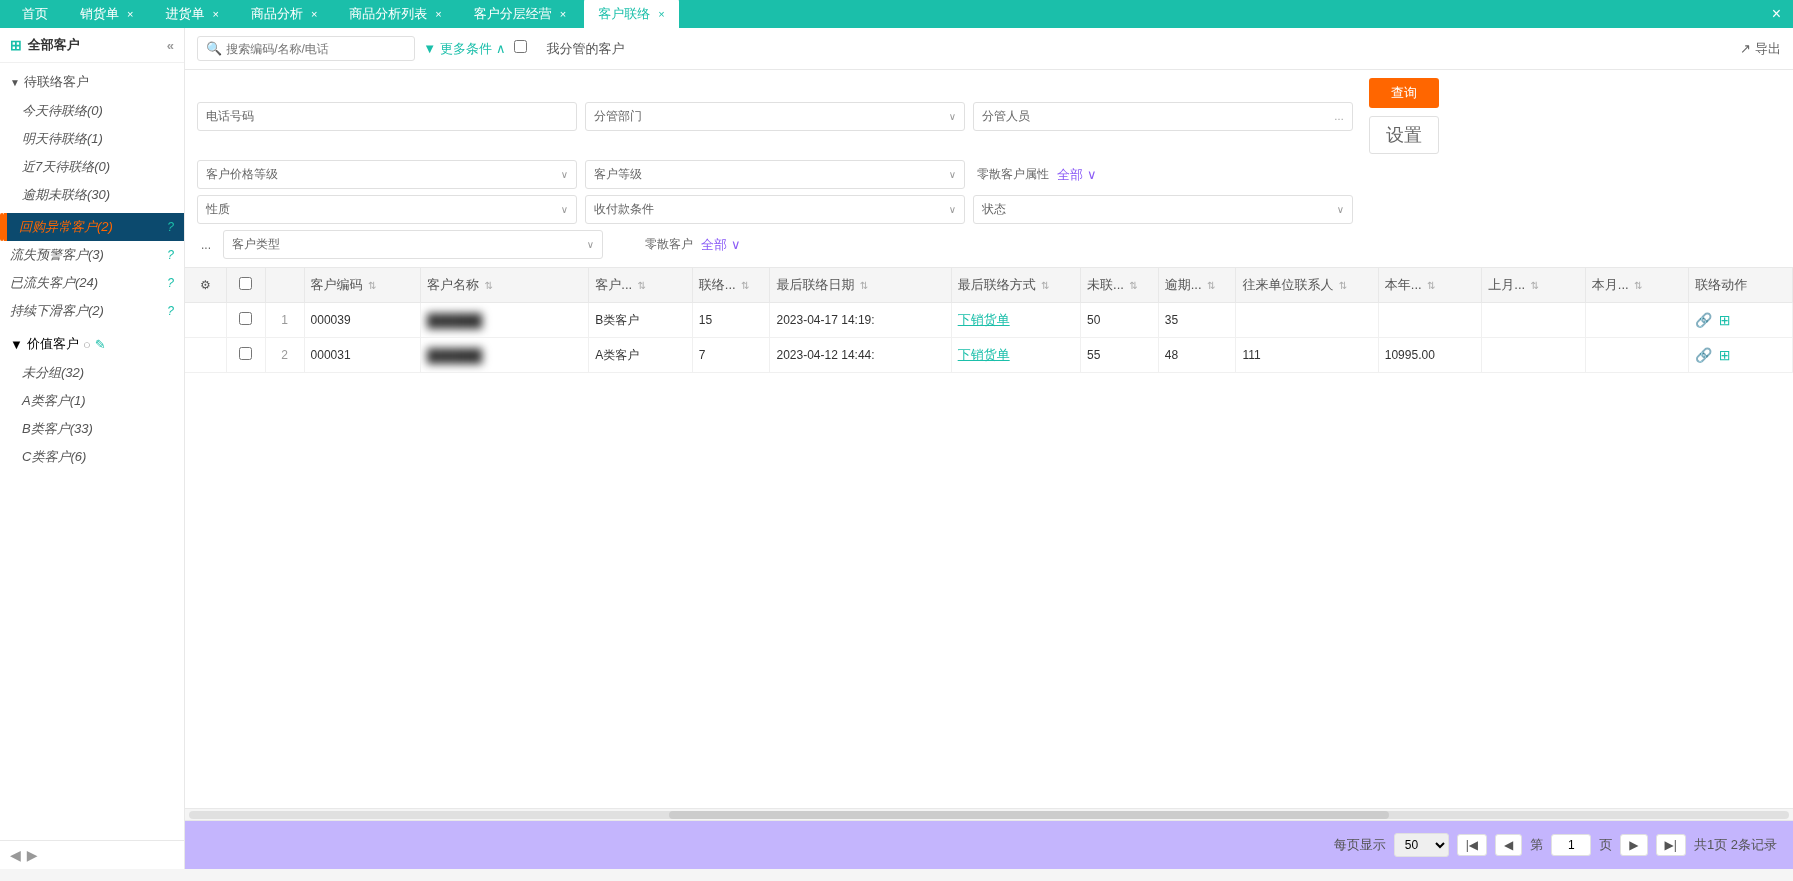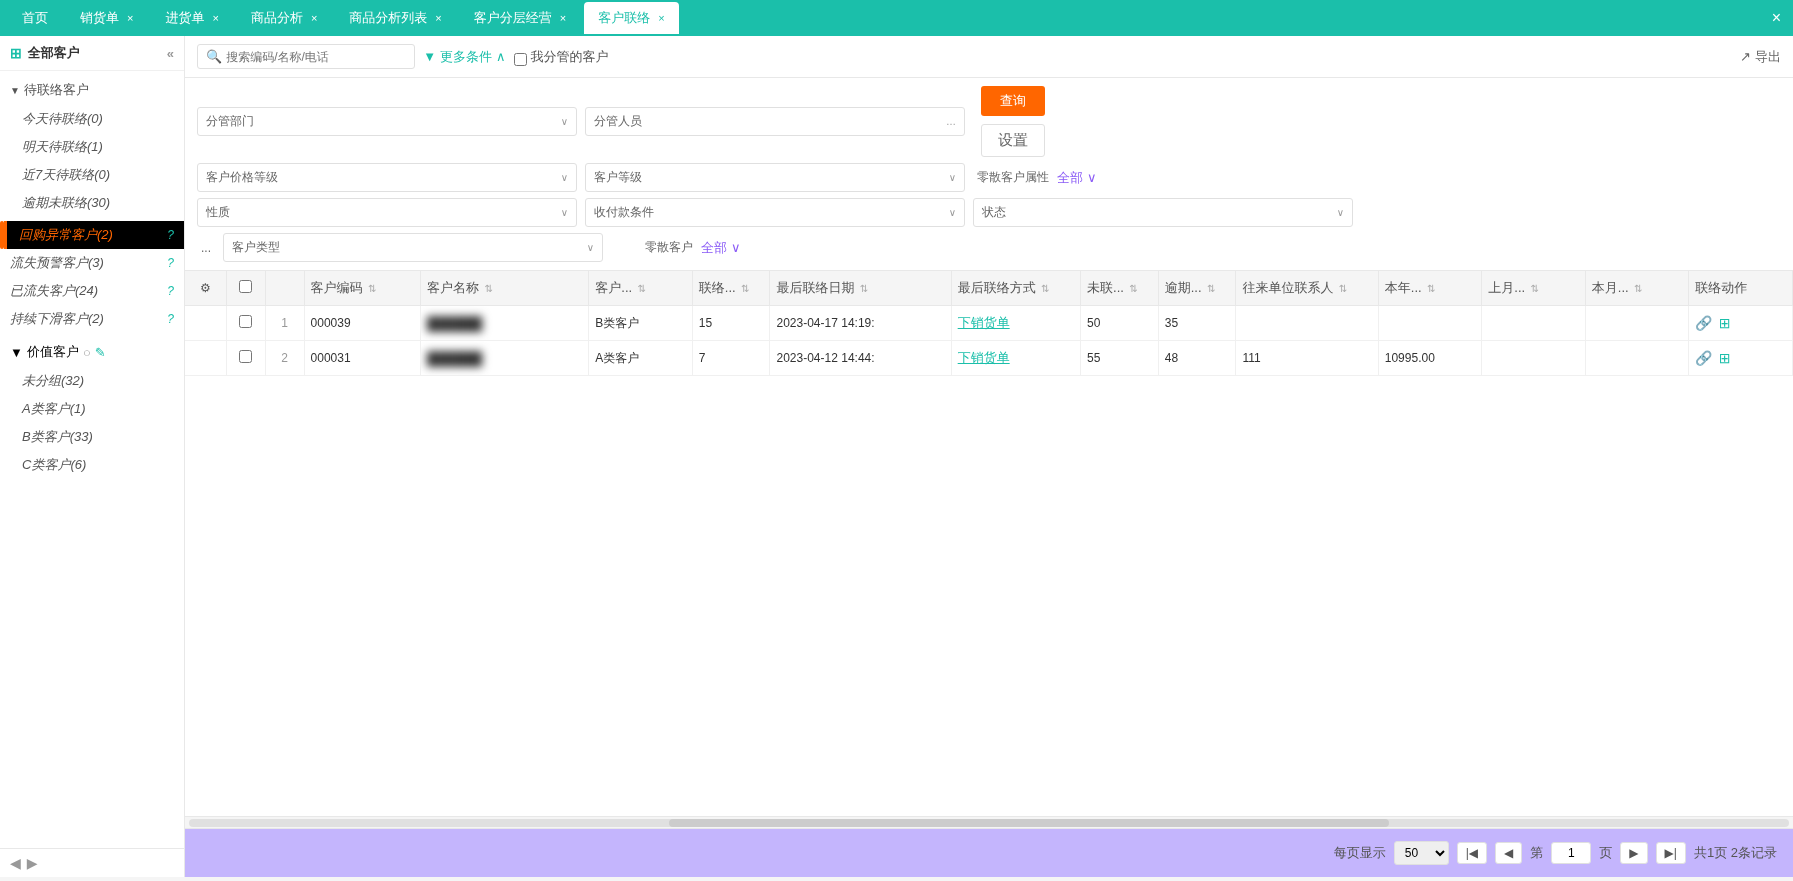--- a/index.html
+++ b/index.html
@@ -1,20 +1,20 @@
 <!DOCTYPE html>
 <html><head>
   <meta charset="utf-8">
   <style>
     * { box-sizing: border-box; margin: 0; padding: 0; font-family: 'Microsoft YaHei', Arial, sans-serif; font-size: 13px; }
     body { background: #f5f5f5; overflow: hidden; width: 1793px; height: 881px; }
 
     
     .top-nav {
-      display: flex; align-items: center; background: #1bbfaa; height: 36px; padding: 0 8px;
+      display: flex; align-items: center; background: #1bbfaa; height: 28px; padding: 0 8px;
       gap: 4px; position: relative;
     }
     .nav-tab {
       display: flex; align-items: center; padding: 6px 14px; cursor: pointer;
       color: #fff; font-size: 13px; border-radius: 4px 4px 0 0; white-space: nowrap;
       gap: 4px; height: 32px;
     }
     .nav-tab.active { background: #fff; color: #1bbfaa; }
     .nav-tab .close-x { color: inherit; font-size: 11px; margin-left: 4px; }
     .nav-close-btn {
@@ -47,21 +47,21 @@
 
     .sidebar-section { padding: 4px 0; }
     .sidebar-group-title {
       display: flex; align-items: center; padding: 6px 10px; cursor: pointer; color: #555;
     }
     .sidebar-group-title .triangle { margin-right: 4px; font-size: 10px; }
     .sidebar-item {
       padding: 5px 10px 5px 22px; cursor: pointer; color: #555; white-space: nowrap;
       overflow: hidden; text-overflow: ellipsis; font-style: italic;
     }
-    .sidebar-item.active { background: #000000; color: #f60; border-left: 3px solid #f60; text-align: center; }
+    .sidebar-item.active { background: #0c4a6e; color: #f60; border-left: 3px solid #f60; text-align: center; }
 
     .sidebar-value-group {
       display: flex; align-items: center; padding: 6px 10px; cursor: pointer;
     }
     .sidebar-value-group .triangle { margin-right: 4px; }
 
     
     .tooltip-box {
       position: absolute; left: 10px; top: 225px; background: #fff;
       border: 1px solid #e0e0e0; border-radius: 4px; padding: 8px 12px;
@@ -80,21 +80,21 @@
       border-bottom: 1px solid #e8e8e8; gap: 8px;
     }
     .search-input-wrap {
       display: flex; align-items: center; border: 1px solid #e0e0e0; border-radius: 3px;
       padding: 4px 8px; gap: 4px; min-width: 200px;
     }
     .search-input-wrap input { border: none; outline: none; font-size: 12px; width: 180px; color: #999; }
     .more-conditions {
       display: flex; align-items: center; gap: 4px; color: #1bbfaa; cursor: pointer; font-size: 13px;
     }
-    .my-customer-check { display: flex; align-items: flex-end; gap: 4px; color: #555; cursor: pointer; }
+    .my-customer-check { display: flex; align-items: flex-start; gap: 20px; color: #555; cursor: pointer; }
     .export-btn {
       margin-left: auto; display: flex; align-items: center; gap: 4px;
       color: #666; cursor: pointer; font-size: 13px;
     }
 
     
     .filter-area {
       background: #fff; padding: 8px 12px; border-bottom: 1px solid #e8e8e8;
     }
     .filter-row { display: flex; align-items: center; gap: 8px; margin-bottom: 6px; }
@@ -110,21 +110,21 @@
     .filter-label-only { color: #666; font-size: 12px; padding: 5px 4px; white-space: nowrap; }
     .filter-select-inline {
       display: flex; align-items: center; gap: 4px; cursor: pointer; color: #8b5cf6; font-size: 12px;
     }
     .query-btn {
       background: #f60; color: #fff; border: none; border-radius: 3px;
       padding: 6px 16px; cursor: pointer; font-size: 13px;
     }
     .settings-btn {
       background: #fff; color: #666; border: 1px solid #e0e0e0; border-radius: 3px;
-      padding: 6px 16px; cursor: pointer; font-size: 15px; display: block; margin-top: 4px;
+      padding: 6px 16px; cursor: pointer; font-size: 18px; display: block; margin-top: 4px;
     }
     .btn-group { display: flex; flex-direction: column; gap: 4px; margin-left: 8px; }
 
     
     .table-container {
       flex: 1; overflow: auto; background: #fff; margin: 0;
     }
     table { width: 100%; border-collapse: collapse; table-layout: fixed; }
     thead tr { background: #f5f5f5; border-bottom: 1px solid #e8e8e8; }
     th {
@@ -323,20 +323,24 @@
       </div>
       <div class="export-btn">
         <span>↗</span>
         <span>导出</span>
       </div>
     </div>
 
     <div class="filter-area">
 
       <div class="filter-row">
+        <div class="filter-cell" style="min-width:380px;">
+          <span class="label">电话号码</span>
+          <span class="arrow"></span>
+        </div>
         <div class="filter-cell wide">
           <span class="label">分管部门</span>
           <span class="arrow">∨</span>
         </div>
         <div class="filter-cell wide">
           <span class="label">分管人员</span>
           <span class="arrow">…</span>
         </div>
         <div class="btn-group">
           <button class="query-btn">查询</button>

